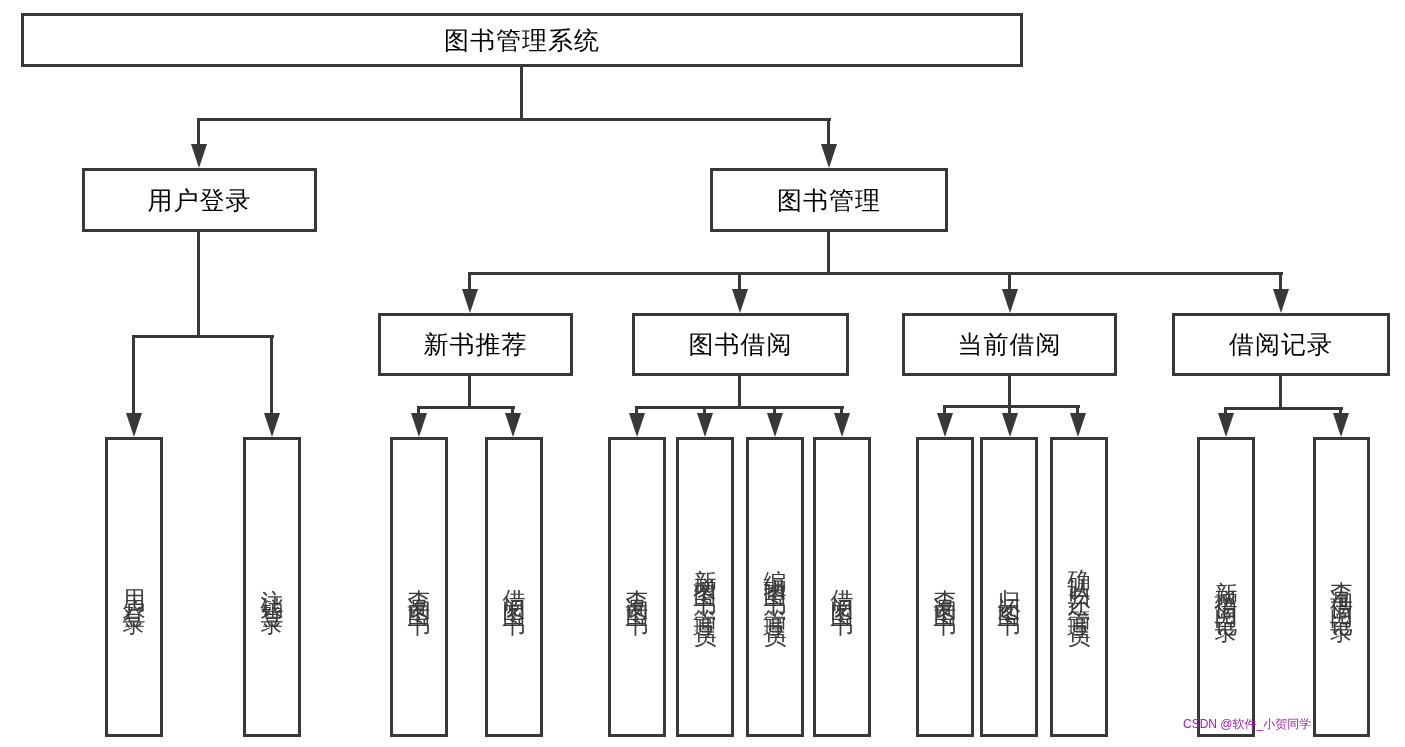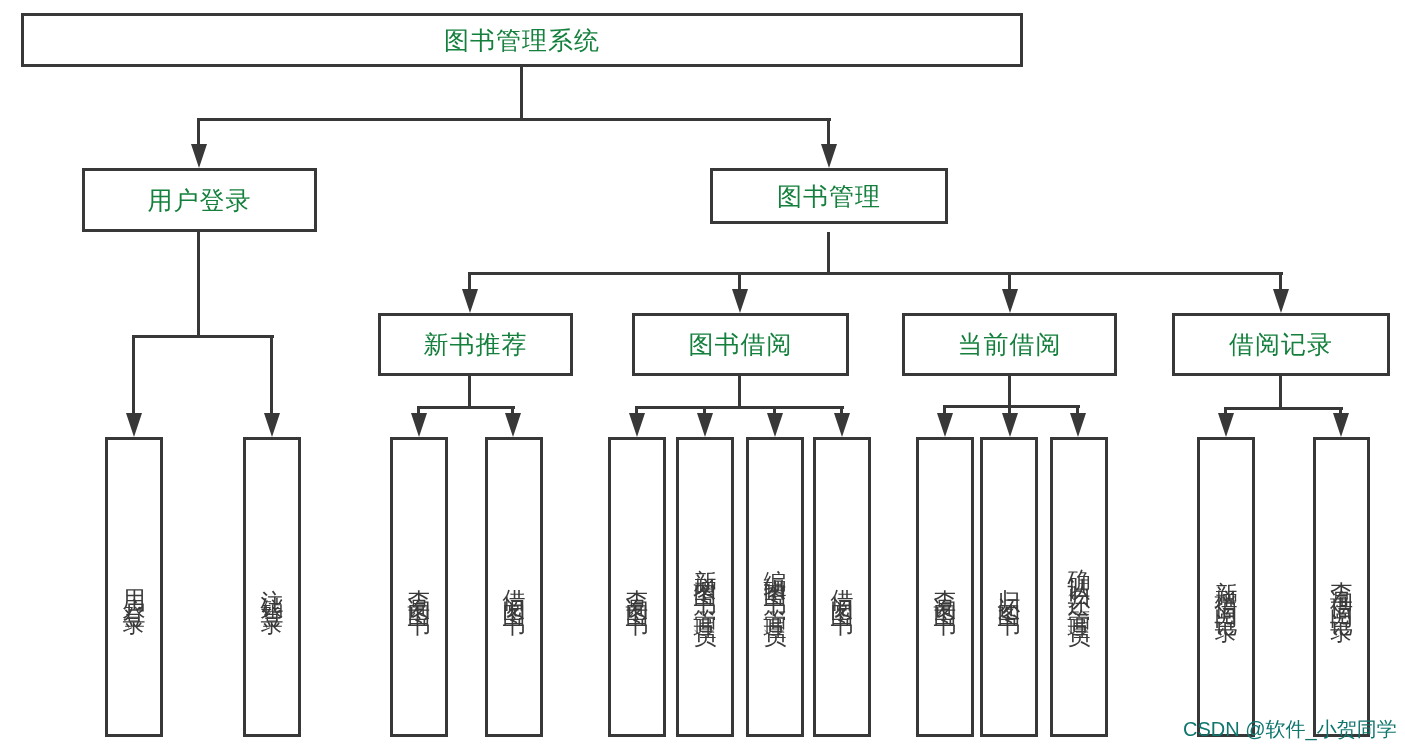--- a/index.html
+++ b/index.html
@@ -15,21 +15,21 @@
   .box{
     position:absolute;
     box-sizing:border-box;
     border:3px solid #383838;
     background:#ffffff;
     display:flex;
     align-items:center;
     justify-content:center;
     font-size:25px;
     letter-spacing:1px;
-    color:#15803d;
+    color:#000000;
     z-index:2;
   }
   .vbox{
     position:absolute;
     box-sizing:border-box;
     border:3px solid #383838;
     background:#ffffff;
     display:flex;
     align-items:center;
     justify-content:center;
@@ -56,22 +56,22 @@
     bottom:-24px;
     margin-left:-8px;
     width:0;height:0;
     border-left:8px solid transparent;
     border-right:8px solid transparent;
     border-top:24px solid #383838;
   }
   .watermark{
     position:absolute;
     left:1183px;top:716px;
-    font-size:20px;
-    color:#0f766e;
+    font-size:12px;
+    color:#a21caf;
     z-index:3;
     white-space:nowrap;
   }
 </style>
 </head>
 <body>
 
 <div class="canvas">
 
   <div class="box" style="left:21px;top:13px;width:1002px;height:54px;">
@@ -79,21 +79,21 @@
   </div>
 
   <div class="vline" style="left:520px;top:66px;height:52px;"></div>
   <div class="hline" style="left:197px;top:118px;width:634px;"></div>
   <div class="arrow" style="left:197px;top:118px;height:26px;"></div>
   <div class="arrow" style="left:827px;top:118px;height:26px;"></div>
 
   <div class="box" style="left:82px;top:168px;width:235px;height:64px;">
     <span>用户登录</span>
   </div>
-  <div class="box" style="left:710px;top:168px;width:238px;height:56px;font-family:Liberation Serif, serif;">
+  <div class="box" style="left:710px;top:168px;width:238px;height:64px;font-family:Liberation Serif, serif;">
     <span>图书管理</span>
   </div>
 
   <div class="vline" style="left:197px;top:232px;height:103px;"></div>
   <div class="hline" style="left:132px;top:335px;width:142px;"></div>
   <div class="arrow" style="left:132px;top:335px;height:78px;"></div>
   <div class="arrow" style="left:270px;top:335px;height:78px;"></div>
 
   <div class="vline" style="left:827px;top:232px;height:40px;"></div>
   <div class="hline" style="left:468px;top:272px;width:815px;"></div>

